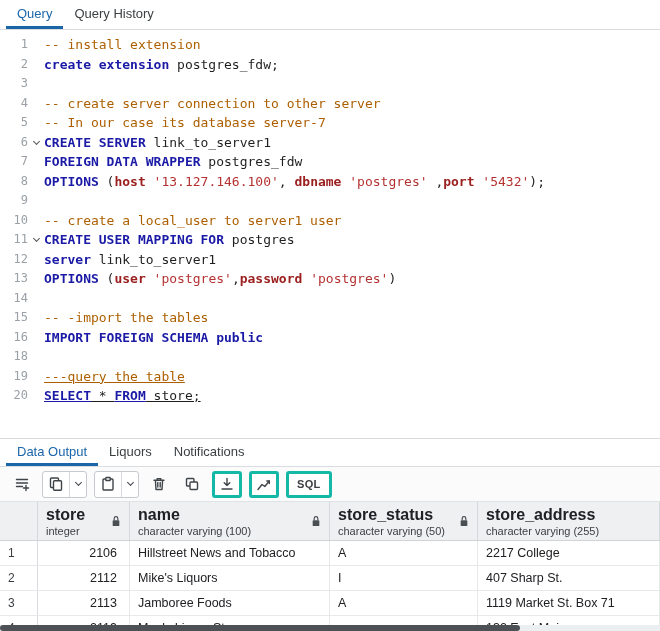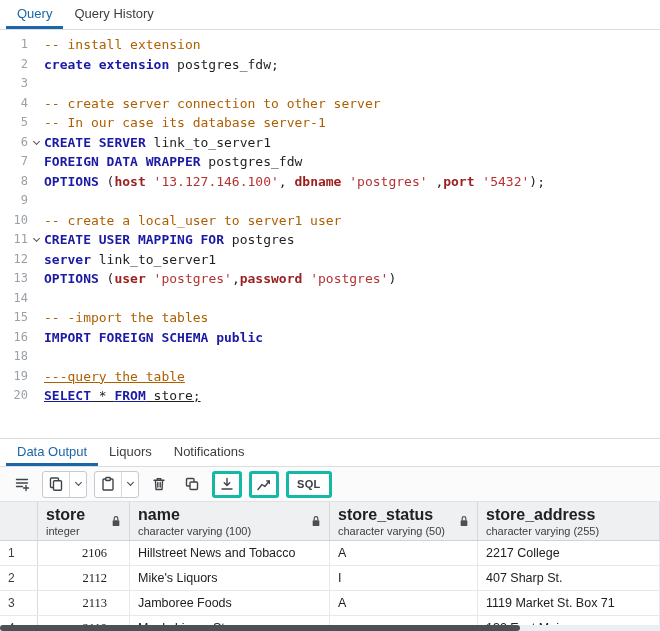--- a/index.html
+++ b/index.html
@@ -40,21 +40,21 @@
   
   .grid-row { display:grid; grid-template-columns:38px 92px 200px 148px 1fr; }
   .ghead { height:39px; background:#eef0f2; border-bottom:1px solid #cfd4d9; }
   .ghead-cell { border-right:1px solid #d5d9dd; display:flex; align-items:center; padding:0 8px; overflow:hidden; }
   .col-name { font-weight:bold; font-size:16px; color:#202124; white-space:nowrap; }
   .col-type { font-size:11px; color:#3c4043; margin-top:1px; white-space:nowrap; }
   .lock { margin-left:auto; padding-left:5px; display:flex; }
   .trow { height:25px; border-bottom:1px solid #e6e8ea; font-size:12.5px; color:#202124; background:#fff; }
   .tcell { border-right:1px solid #e6e8ea; display:flex; align-items:center; padding:0 8px; overflow:hidden; white-space:nowrap; }
   .tcell.c0 { color:#3c4043; font-size:12px; border-right:1px solid #d8dbe0; }
-  .tcell.c1 { justify-content:flex-end; padding-right:22px;font-family:Liberation Serif, serif; }
+  .tcell.c1 { justify-content:flex-end; padding-right:12px; }
 
   
   .hscroll { position:absolute; left:0; bottom:0; width:660px; height:6px; background:#eceff1; }
   .hthumb { width:520px; height:6px; background:#4d5156; border-radius:3px; }
 
   svg { display:block; }
 </style>
 </head>
 <body>
 
@@ -83,21 +83,21 @@
           <span class="code-text"></span>
         </div>
         <div class="code-line">
           <span class="gutter-num">4</span>
           <span class="fold"></span>
           <span class="code-text"><span class="tok-comment">-- create server connection to other server</span></span>
         </div>
         <div class="code-line">
           <span class="gutter-num">5</span>
           <span class="fold"></span>
-          <span class="code-text"><span class="tok-comment">-- In our case its database server-1</span></span>
+          <span class="code-text"><span class="tok-comment">-- In our case its database server-7</span></span>
         </div>
         <div class="code-line">
           <span class="gutter-num">6</span>
           <span class="fold">
             <span class="fold-chev"></span>
           </span>
           <span class="code-text"><span class="tok-kw">CREATE SERVER</span><span class="tok-plain"> link_to_server1</span></span>
         </div>
         <div class="code-line">
           <span class="gutter-num">7</span>

